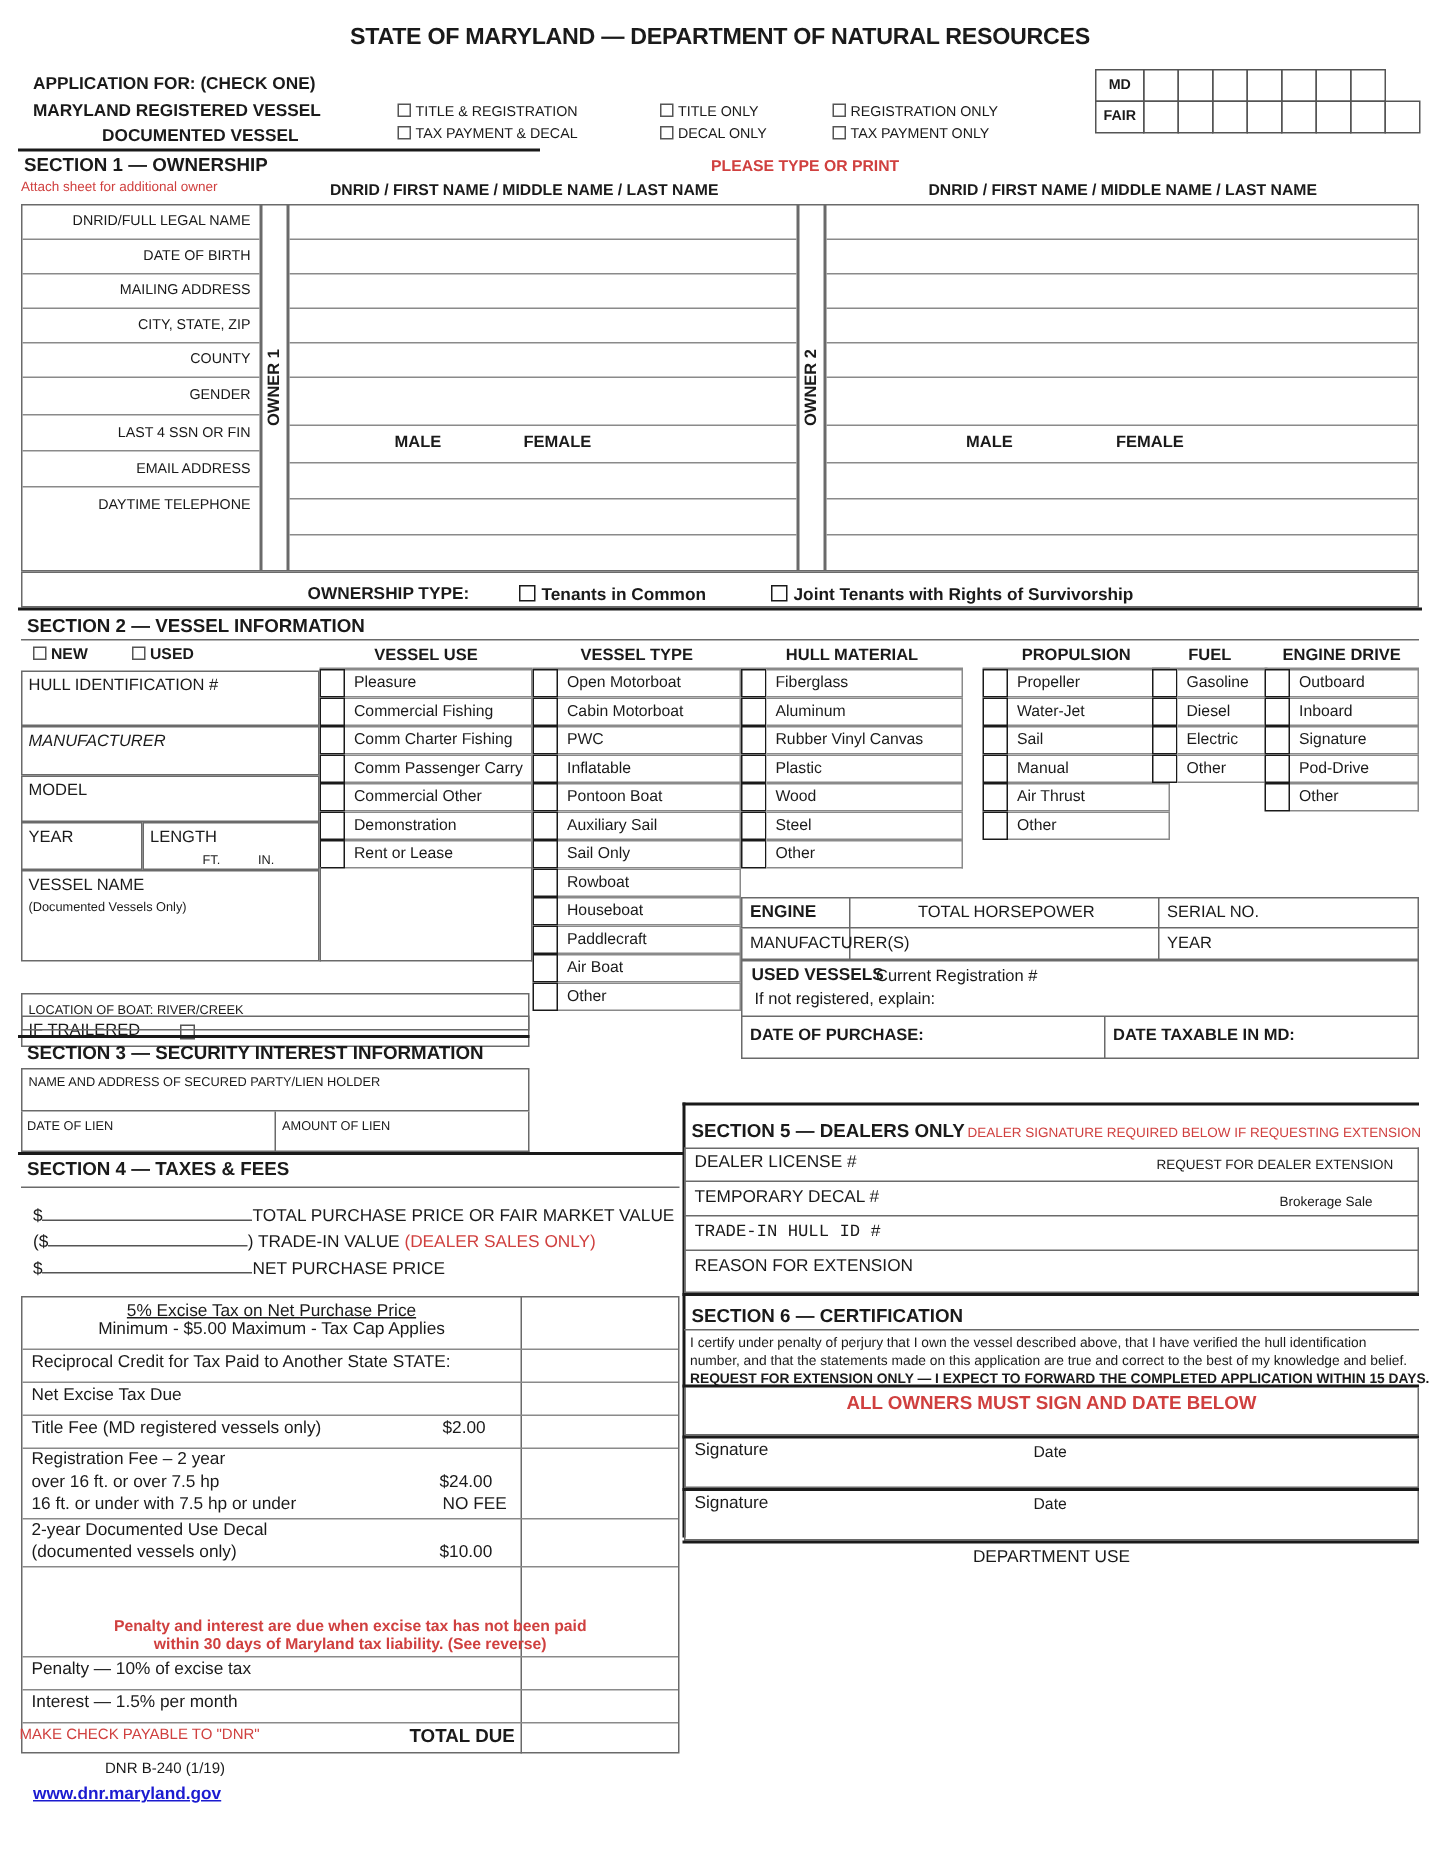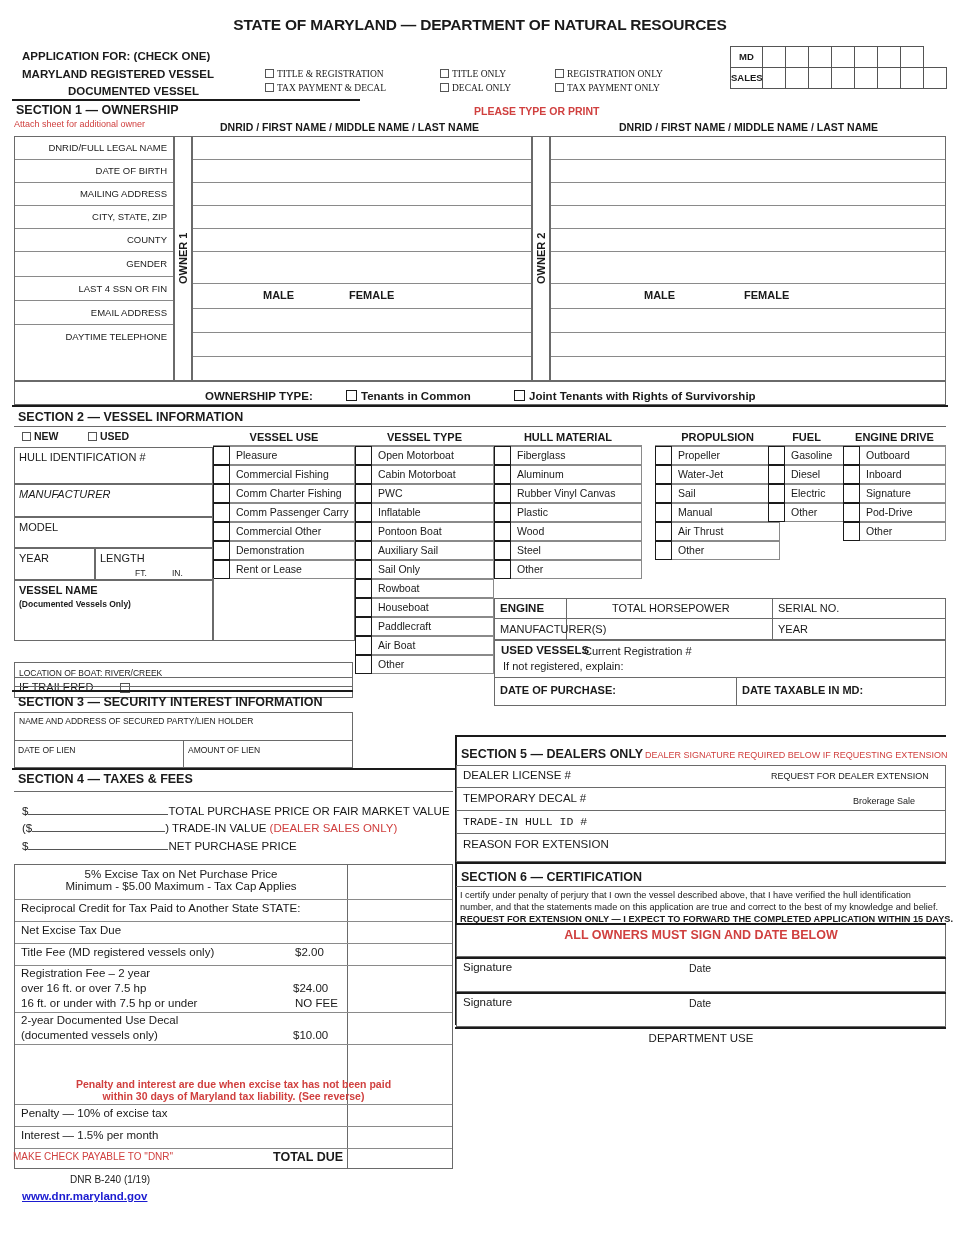--- a/index.html
+++ b/index.html
@@ -38,21 +38,21 @@
     top:16px; left:0; width:960px;
     text-align:center; font-size:15.5px; font-weight:bold;
     letter-spacing:-0.2px;
   }
 
   .app-for   { top:50px; left:22px; font-size:11.5px; font-weight:bold; }
   .md-vessel { top:68px; left:22px; font-size:11.5px; font-weight:bold; }
   .doc-vessel{ top:85px; left:68px; font-size:11.5px; font-weight:bold; }
 
   .chk-col { font-size:9.5px; }
-  .chk-col > div { margin-bottom:4px; white-space:nowrap;font-family:Liberation Serif, serif; }
+  .chk-col > div { margin-bottom:4px; white-space:nowrap; }
 
   
   .idgrid { top:47px; left:731px; }
   .idrow { display:flex; }
   .idrow > div {
     border:1px solid #555; margin-left:-1px; margin-top:-1px;
     height:22px; line-height:20px;
     font-size:9.5px; font-weight:bold;
     text-align:center;
   }
@@ -132,21 +132,21 @@
       <div class="idlabel">MD</div>
       <div class="idbox"></div>
       <div class="idbox"></div>
       <div class="idbox"></div>
       <div class="idbox"></div>
       <div class="idbox"></div>
       <div class="idbox"></div>
       <div class="idbox"></div>
     </div>
     <div class="idrow">
-      <div class="idlabel">SALES</div>
+      <div class="idlabel">FAIR</div>
       <div class="idbox"></div>
       <div class="idbox"></div>
       <div class="idbox"></div>
       <div class="idbox"></div>
       <div class="idbox"></div>
       <div class="idbox"></div>
       <div class="idbox"></div>
       <div class="idbox"></div>
     </div>
   </div>
@@ -237,21 +237,21 @@
     <span class="abs fld" style="top:3px; left:4px;">MODEL</span>
   </div>
   <div class="abs box-thin" style="top:548px; left:14px; width:81px; height:32px;">
     <span class="abs fld" style="top:3px; left:4px;">YEAR</span>
   </div>
   <div class="abs box-thin" style="top:548px; left:95px; width:118px; height:32px;">
     <span class="abs fld" style="top:3px; left:4px;">LENGTH</span>
     <span class="abs fld-sm" style="top:19px; left:39px;">FT.</span>
     <span class="abs fld-sm" style="top:19px; left:76px;">IN.</span>
   </div>
-  <div class="abs box-thin" style="top:580px; left:14px; width:199px; height:61px;font-weight:bold;">
+  <div class="abs box-thin" style="top:580px; left:14px; width:199px; height:61px;">
     <span class="abs fld" style="top:3px; left:4px;">VESSEL NAME</span>
     <span class="abs fld-sm" style="top:18px; left:4px;">(Documented Vessels Only)</span>
   </div>
   <div class="abs box-thin" style="top:641px; left:14px; width:339px; height:21px;margin-top:36px;">
     <span class="abs fld" style="top:3px; left:4px;">IF TRAILERED</span>
     <span class="abs cbox" style="top:5px; left:105px; width:10px; height:10px;"></span>
   </div>
   <div class="abs box-thin" style="top:662px; left:14px; width:339px; height:25px;">
     <span class="abs fld-sm" style="top:5px; left:4px;">LOCATION OF BOAT: RIVER/CREEK</span>
   </div>
@@ -487,21 +487,21 @@
     <span>($</span><span class="uline" style="width:133px;"></span><span>) TRADE-IN VALUE </span><span class="red">(DEALER SALES ONLY)</span>
   </div>
   <div class="abs" style="top:840px; left:22px; font-size:11.5px;">
     <span>$</span><span class="uline" style="width:140px;"></span><span>NET PURCHASE PRICE</span>
   </div>
 
   <div class="abs box-thin" style="top:864px; left:14px; width:439px; height:305px;"></div>
   <div class="abs vrule-thin" style="top:864px; left:347px; height:305px;"></div>
 
   <div class="abs bline" style="top:867px; left:15px; width:437px; height:33px;">
-    <div class="ctr" style="font-size:11.5px; padding-top:1px; width:332px;">5% Excise Tax on Net Purchase Price</div>
+    <div class="ctr" style="font-size:11.5px; padding-top:1px; width:332px;text-decoration:underline;">5% Excise Tax on Net Purchase Price</div>
     <div class="ctr" style="font-size:11.5px; width:332px;">Minimum - $5.00   Maximum - Tax Cap Applies</div>
   </div>
 
   <div class="abs bline" style="top:900px; left:15px; width:437px; height:22px;">
     <div style="font-size:11.5px; padding:2px 0 0 6px;">Reciprocal Credit for Tax Paid to Another State    STATE:</div>
   </div>
 
   <div class="abs bline" style="top:922px; left:15px; width:437px; height:22px;">
     <div style="font-size:11.5px; padding:2px 0 0 6px;">Net Excise Tax Due</div>
   </div>

